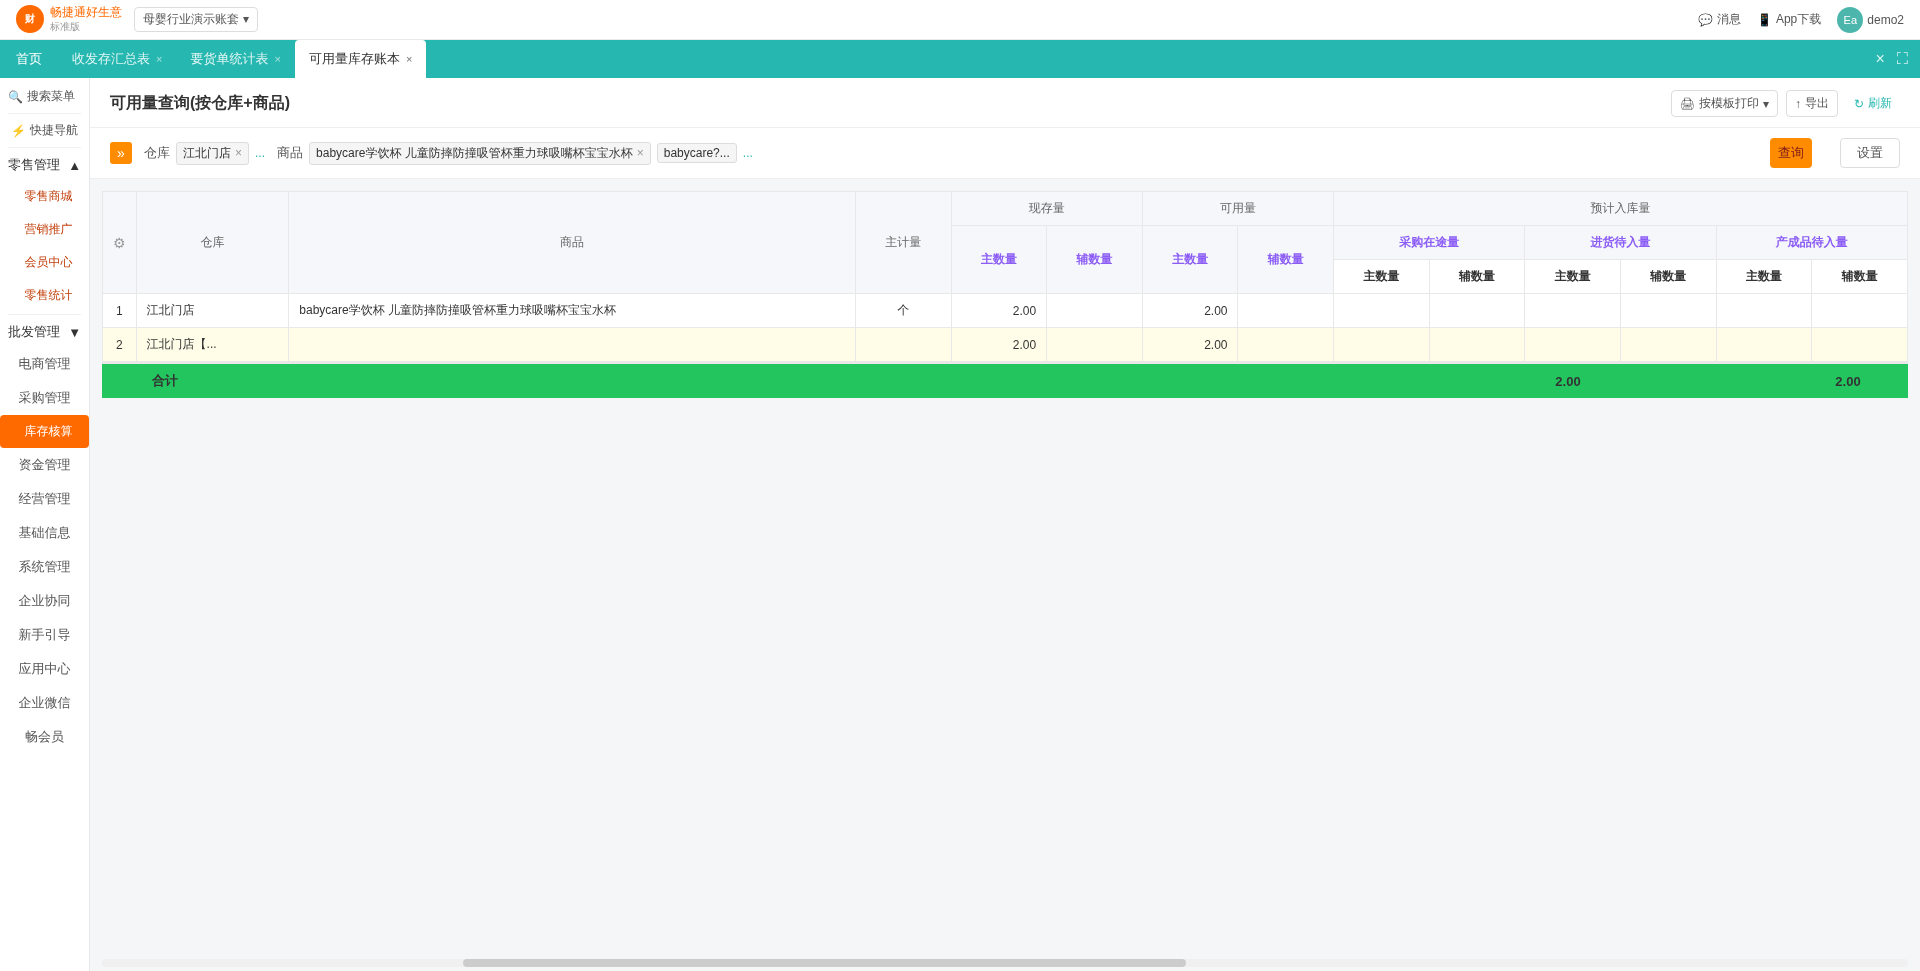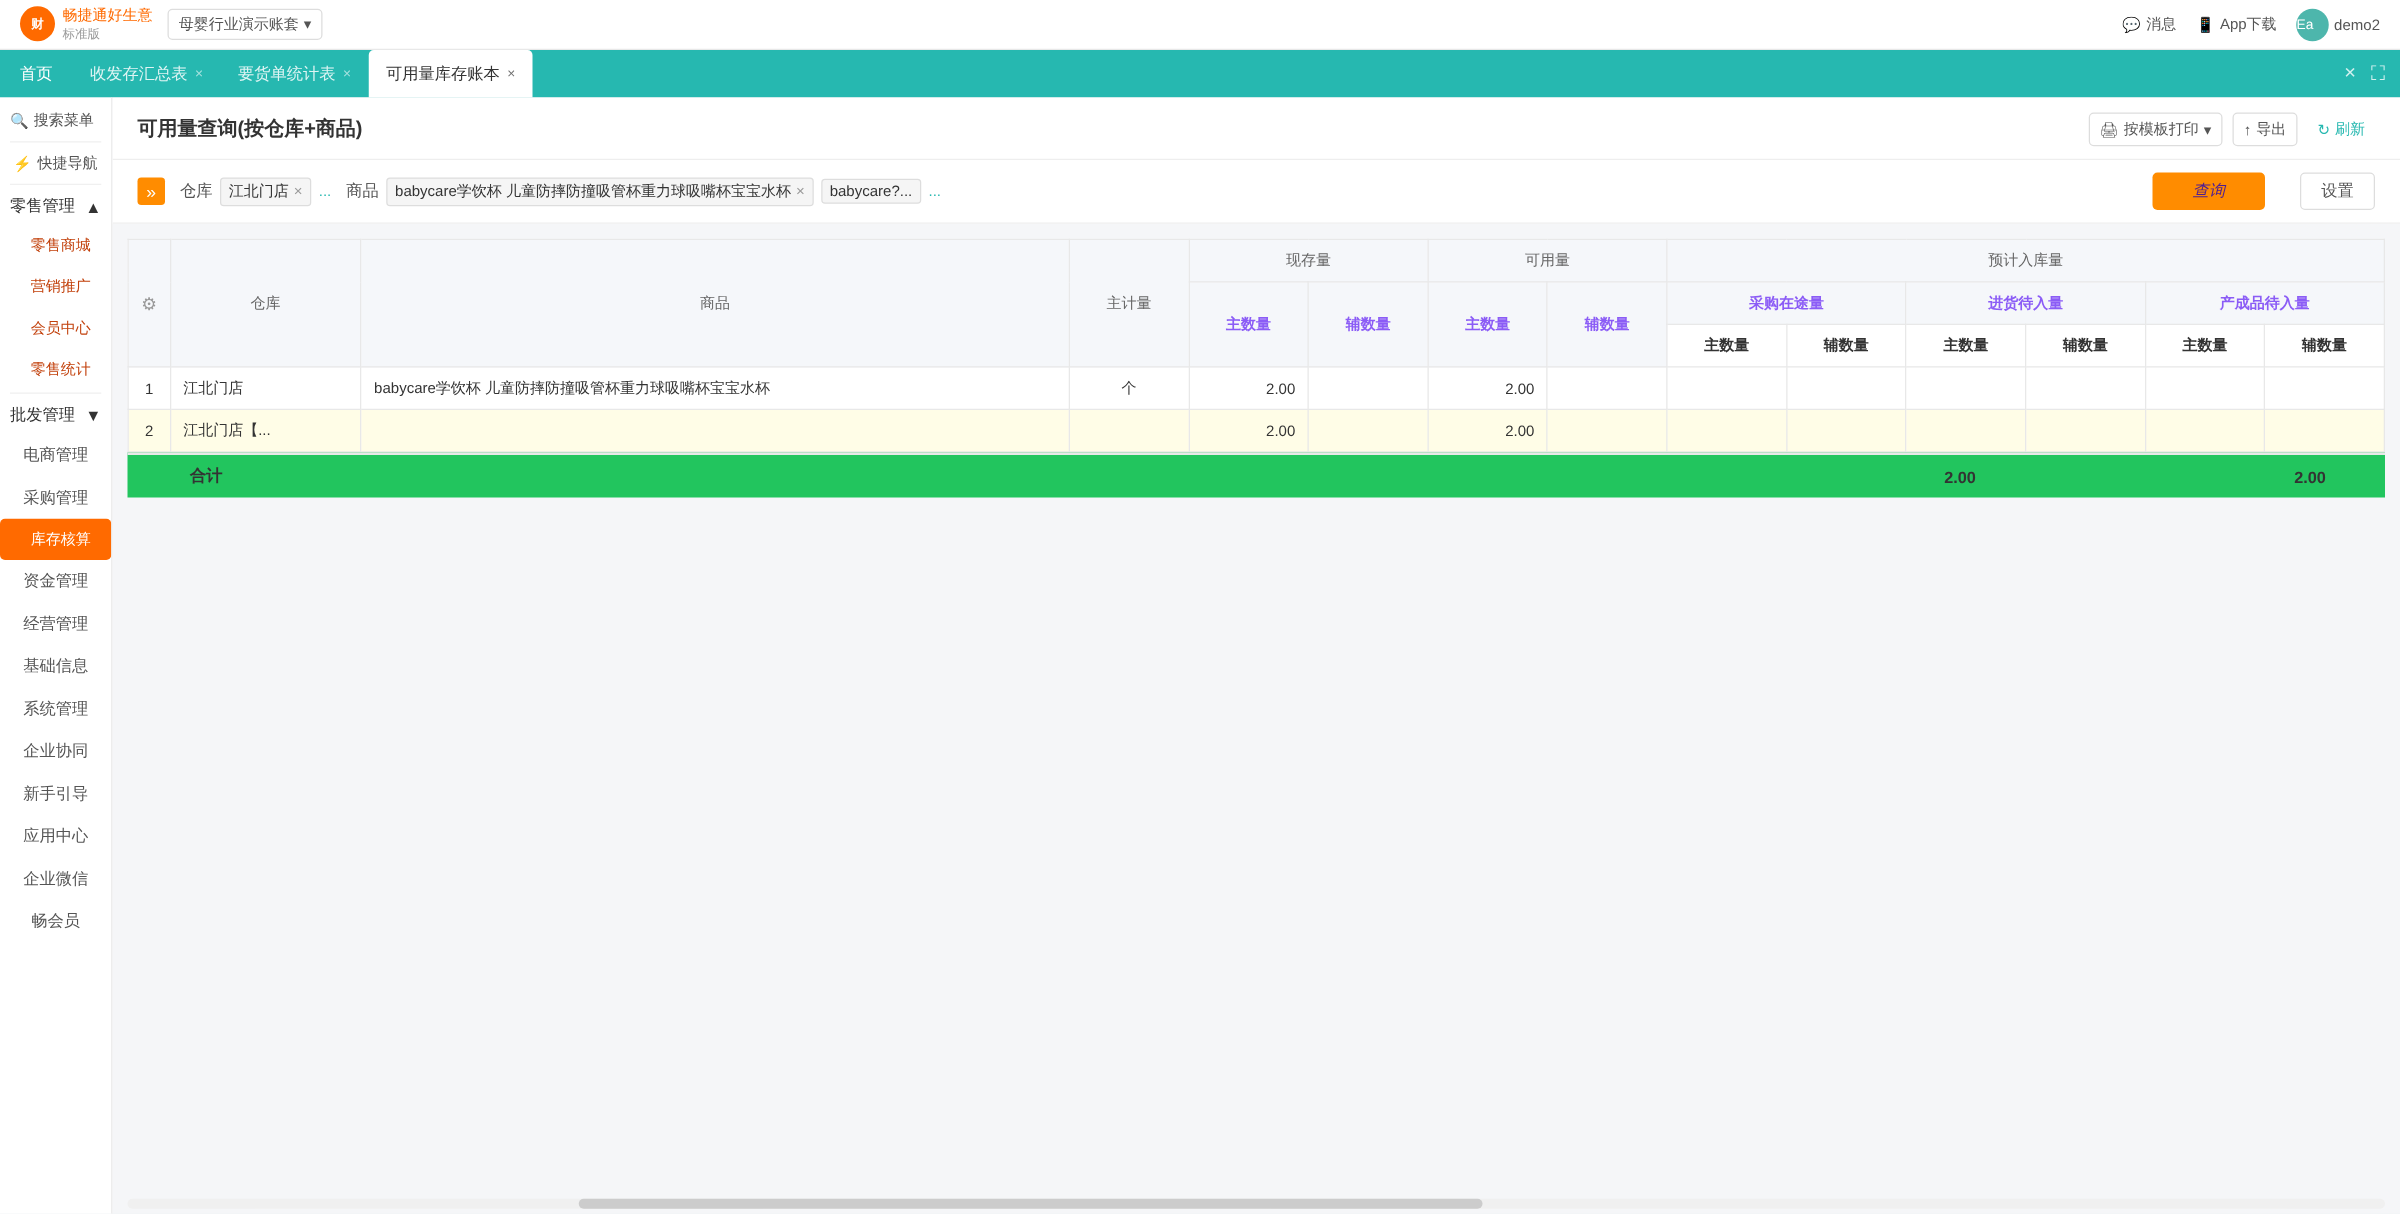--- a/index.html
+++ b/index.html
@@ -22,21 +22,21 @@
     .logo-text { font-size: 12px; color: #ff6a00; line-height: 1.2; }
     .logo-sub { font-size: 10px; color: #999; }
     .industry-select {
       display: flex; align-items: center; gap: 4px;
       border: 1px solid #ddd; border-radius: 4px;
       padding: 3px 8px; font-size: 12px; color: #555;
       background: #fff; cursor: pointer;
     }
     .top-bar-right { display: flex; align-items: center; gap: 16px; font-size: 12px; color: #555; }
     .top-bar-right-item { display: flex; align-items: center; gap: 4px; cursor: pointer; }
-    .avatar { width: 26px; height: 26px; border-radius: 50%; background: #4db6ac; display: flex; align-items: center; justify-content: flex-start; color: #fff; font-size: 11px; }
+    .avatar { width: 26px; height: 26px; border-radius: 50%; background: #4db6ac; display: flex; align-items: center; justify-content: center; color: #fff; font-size: 11px; }
 
     
     .tab-bar {
       height: 38px;
       background: #26b8b0;
       display: flex;
       align-items: center;
       padding: 0 0 0 0;
     }
     .tab-item {
@@ -161,22 +161,22 @@
     }
     .filter-tag {
       display: inline-flex; align-items: center; gap: 4px;
       background: #f5f5f5; border: 1px solid #ddd; border-radius: 3px;
       padding: 2px 6px; font-size: 12px; color: #333;
     }
     .filter-tag .remove { cursor: pointer; color: #999; }
     .filter-more { color: #26b8b0; cursor: pointer; font-size: 12px; }
     .filter-right { margin-left: auto; display: flex; gap: 8px; }
     .btn-query {
-      background: #ff8c00; color: #4c1d95; border: none;
-      padding: 5px 32px; border-radius: 4px; cursor: pointer; font-size: 13px; font-style: italic;
+      background: #ff8c00; color: #7f1d1d; border: none;
+      padding: 5px 8px; border-radius: 4px; cursor: pointer; font-size: 13px;
     }
     .btn-setting {
       background: #fff; color: #555; border: 1px solid #ddd;
       padding: 5px 16px; border-radius: 4px; cursor: pointer; font-size: 13px; margin-left: 20px;
     }
 
     
     .table-area {
       flex: 1;
       padding: 12px 12px 0;

